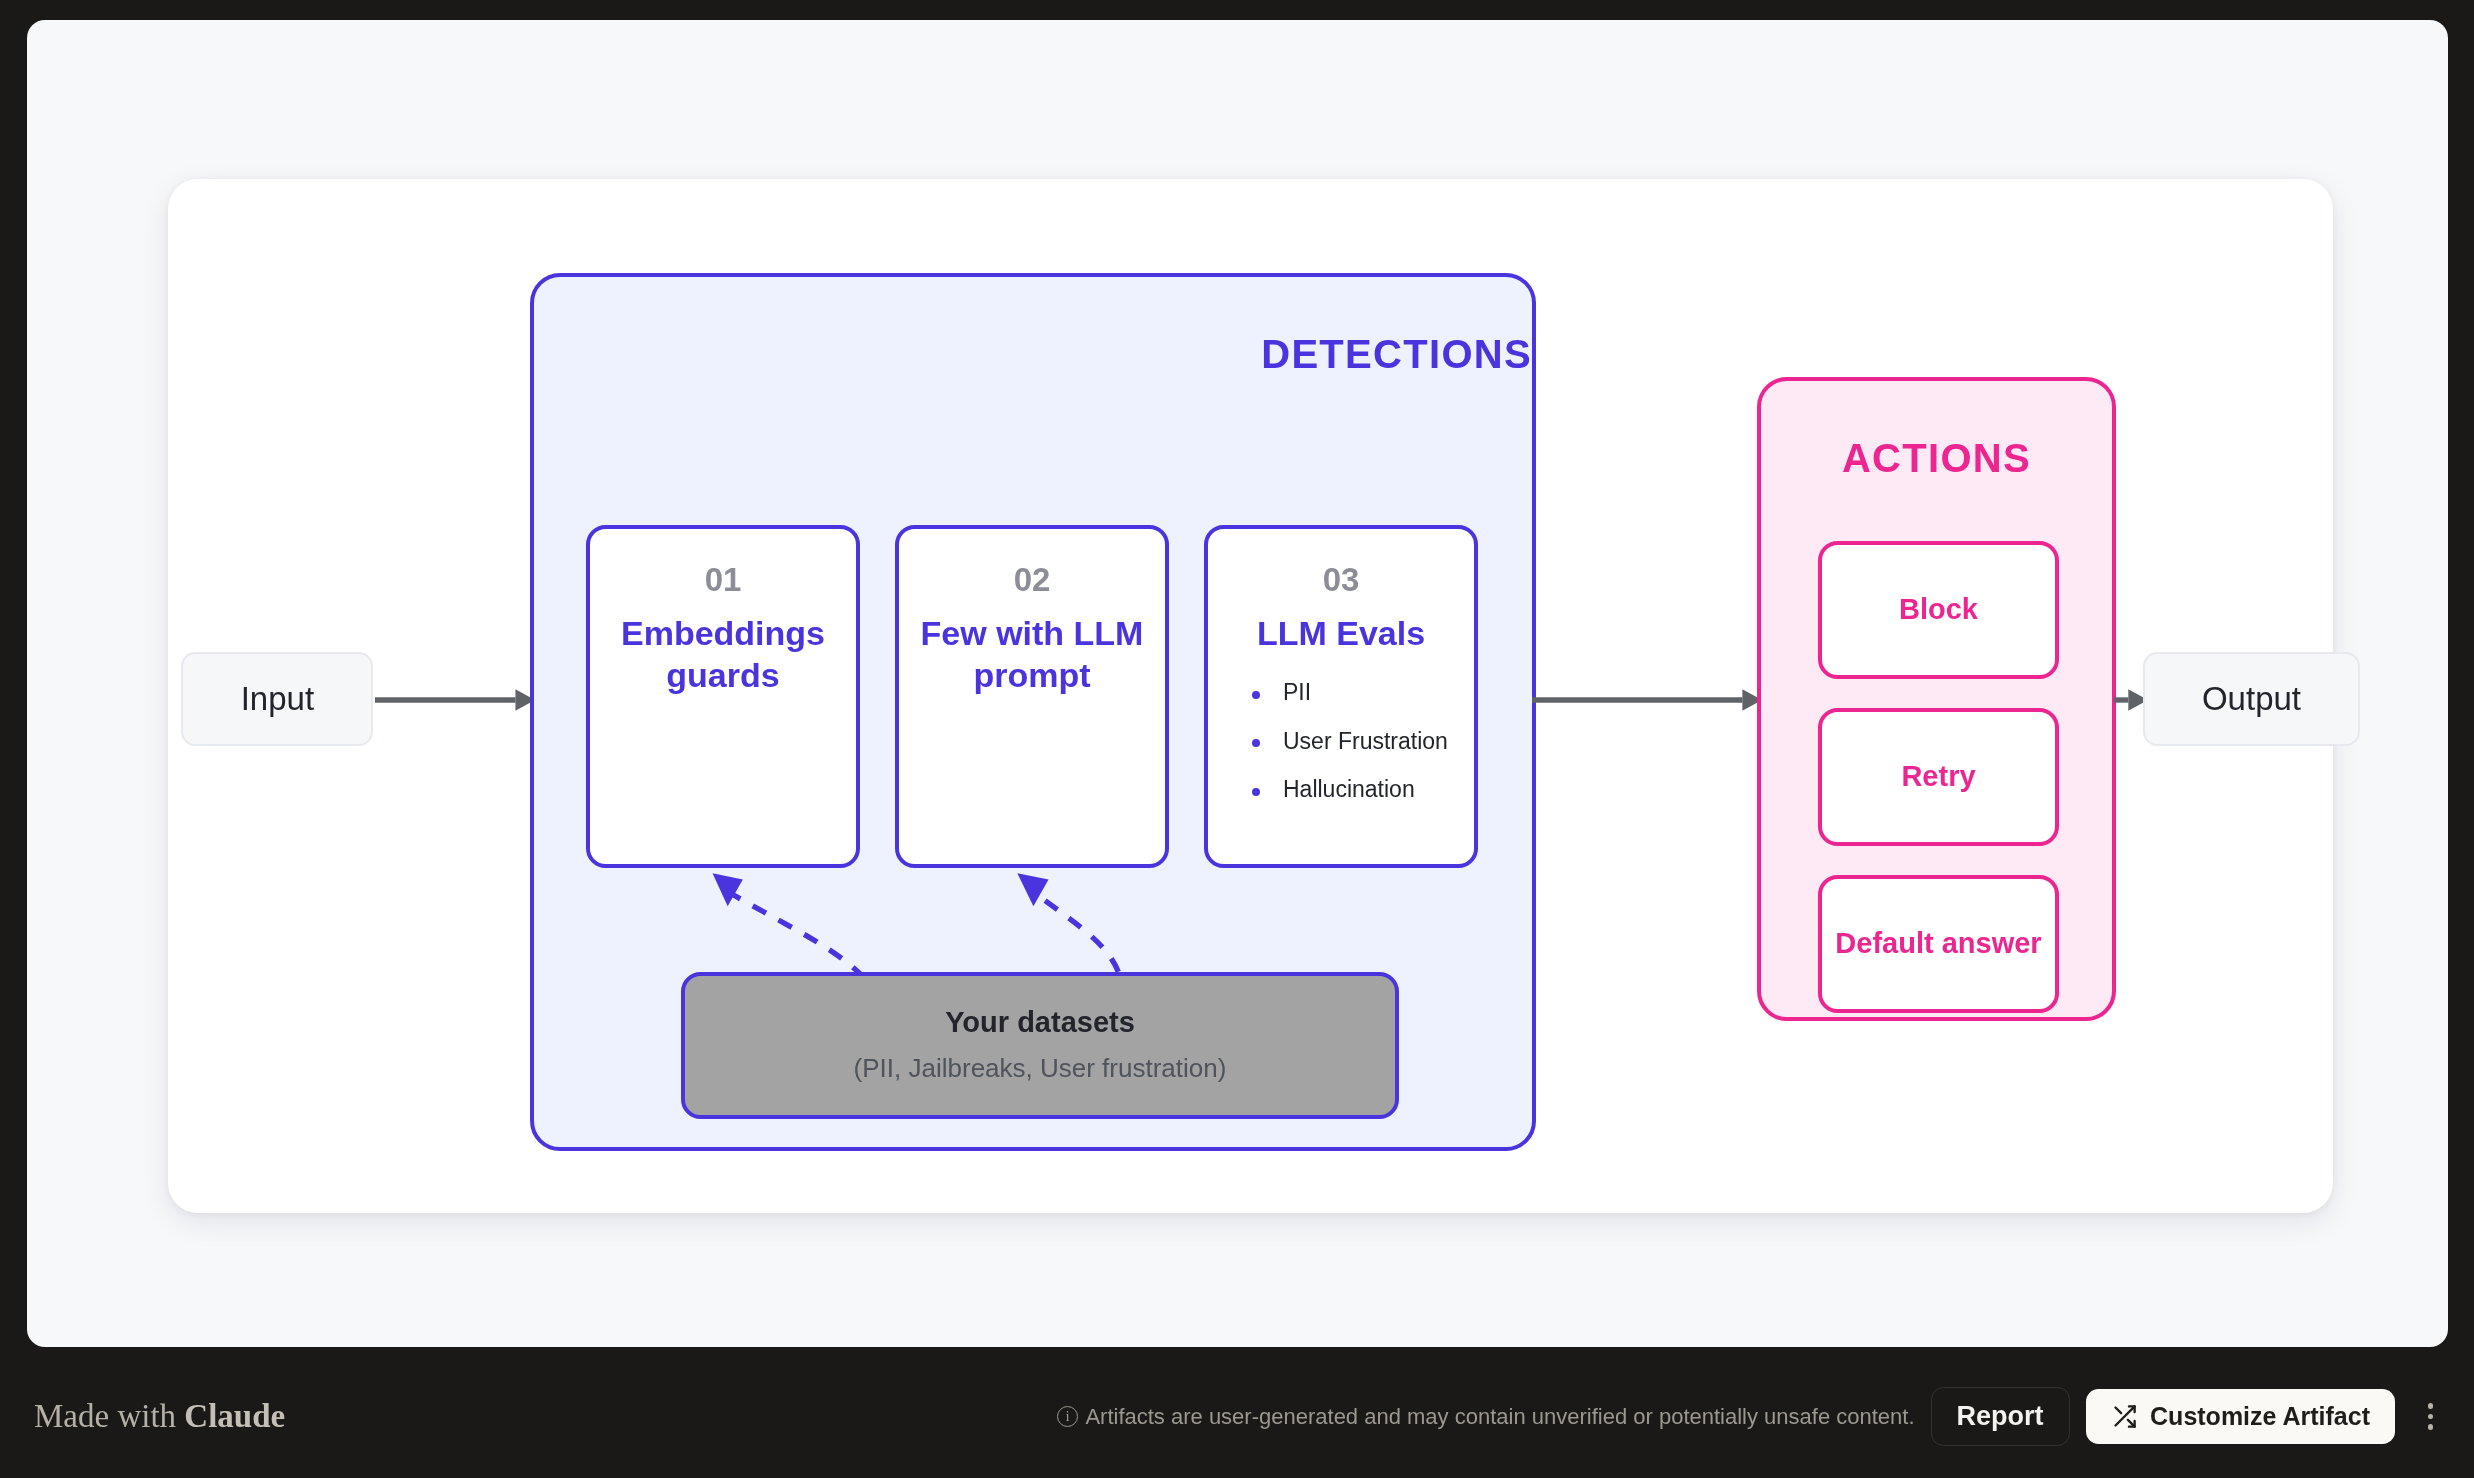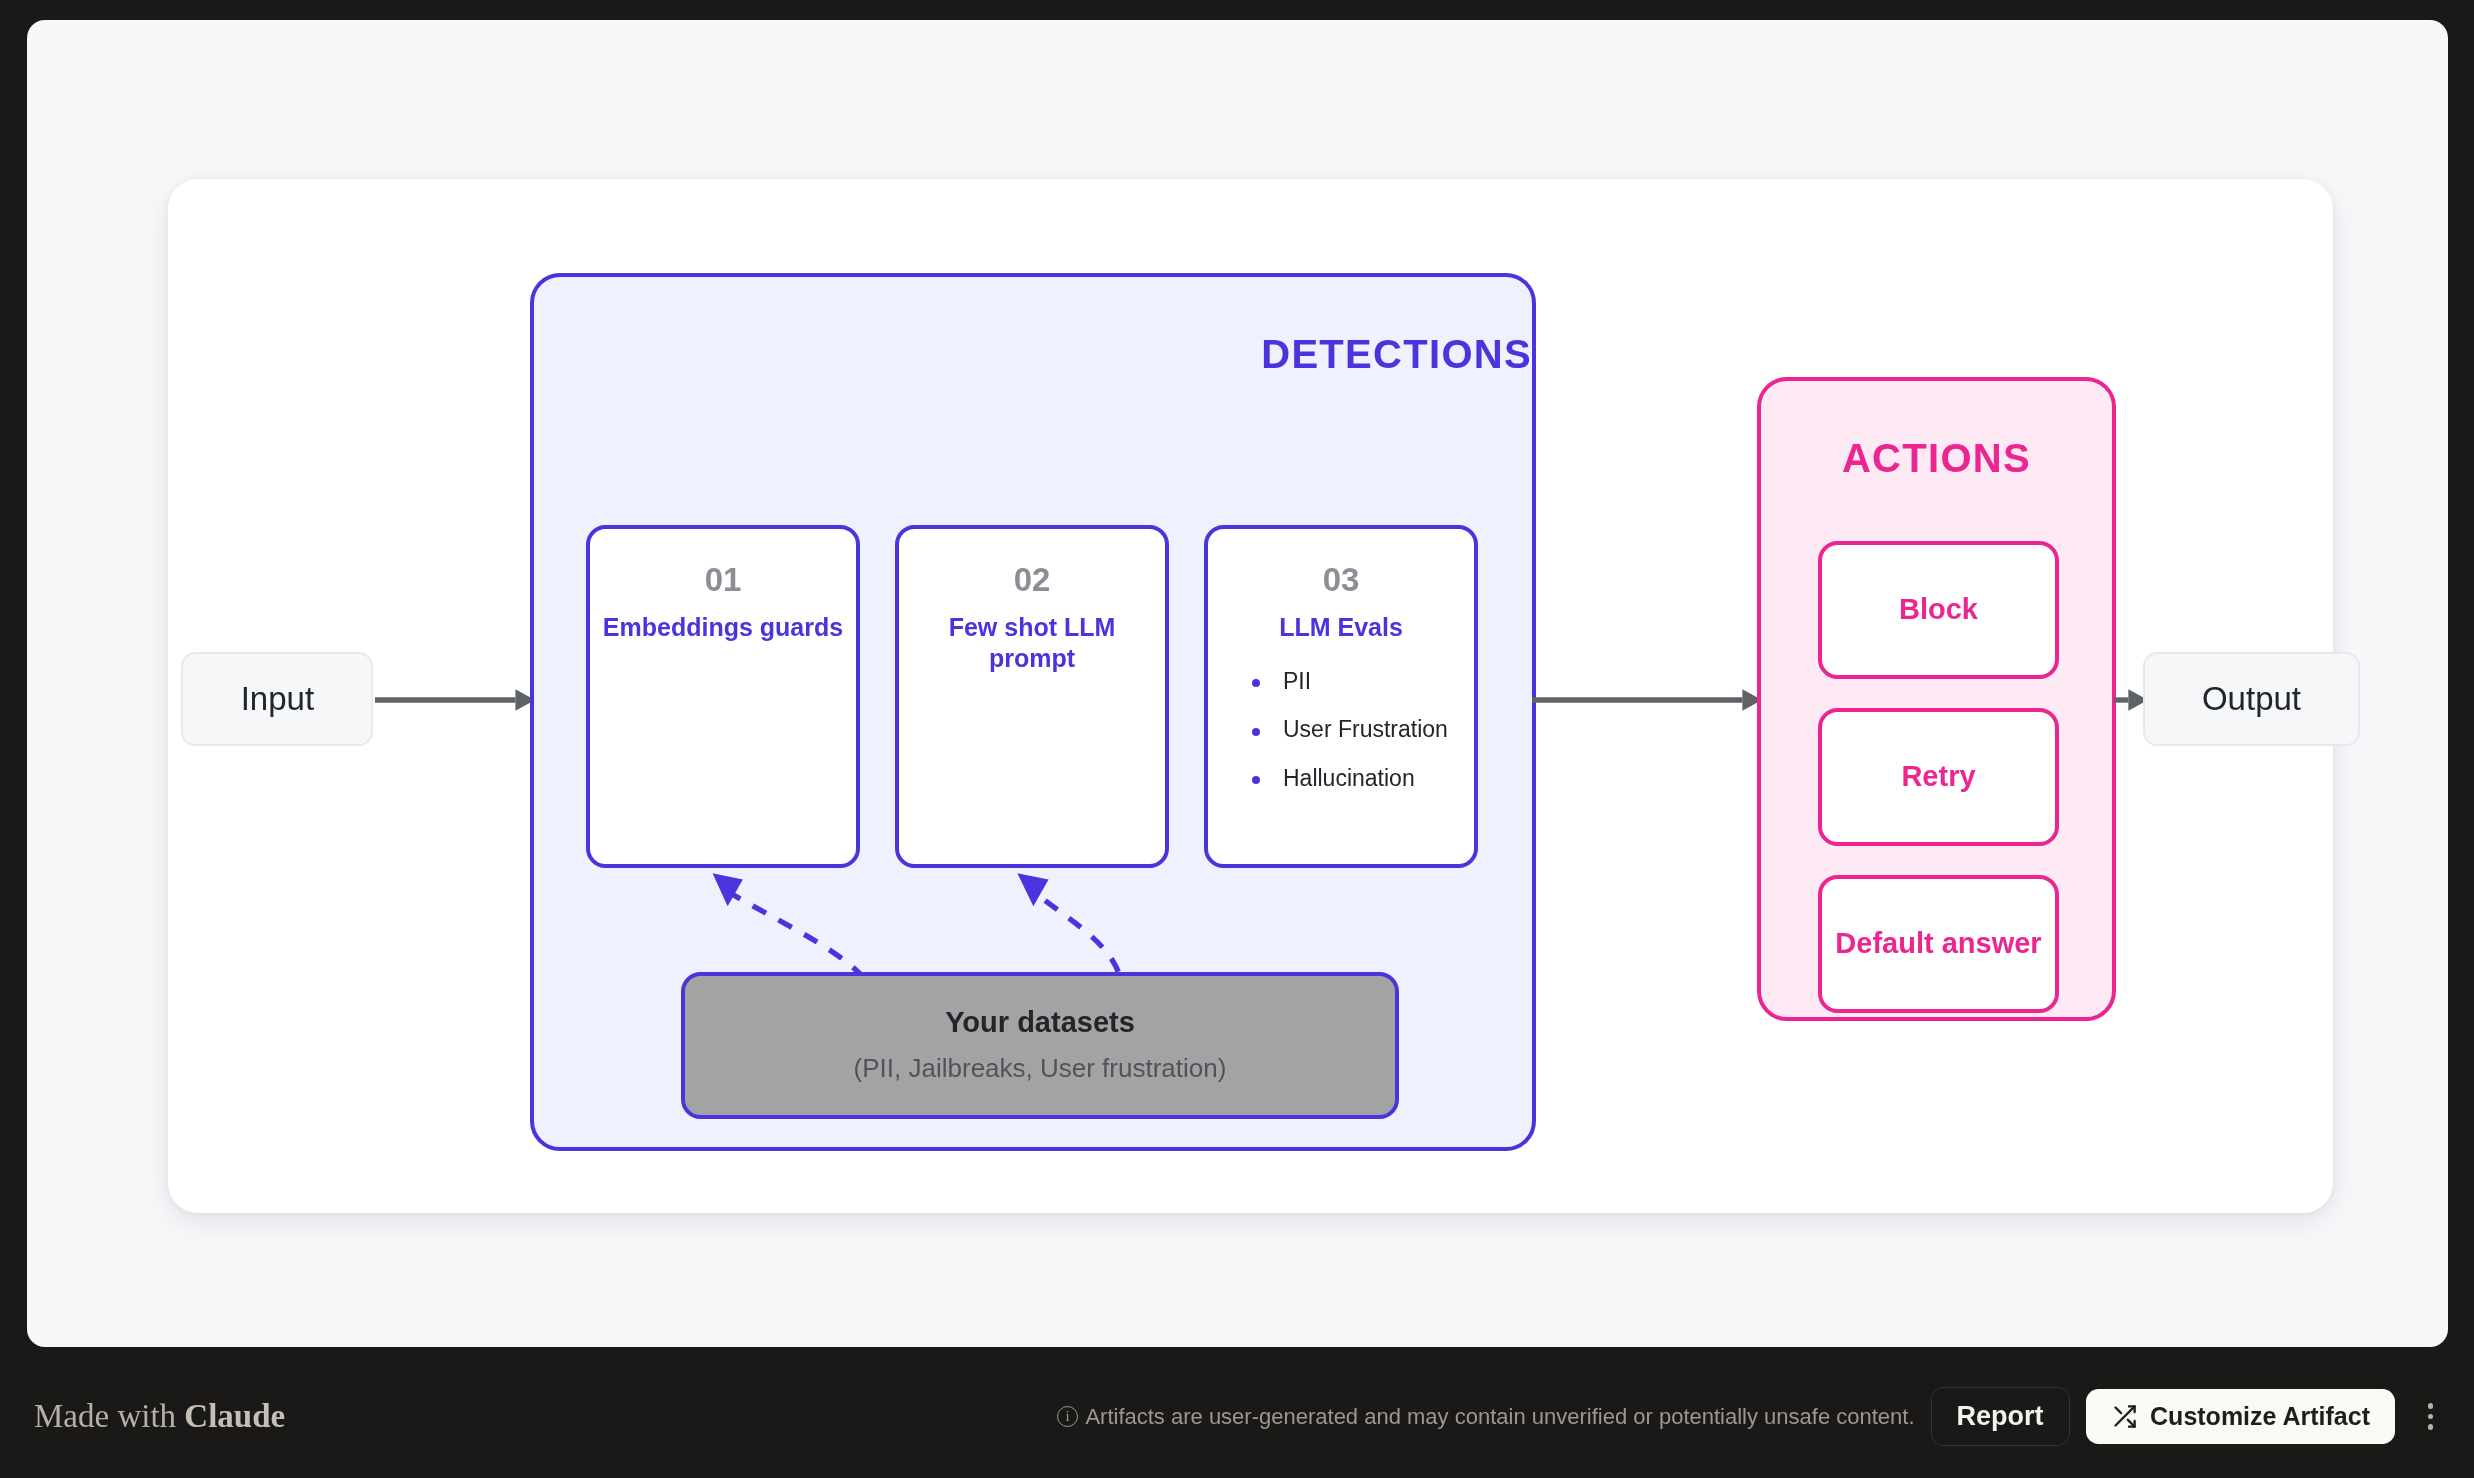--- a/index.html
+++ b/index.html
@@ -89,21 +89,21 @@
   .detect-num {
     text-align: center;
     font-size: 33px;
     color: #8d8d97;
     line-height: 1;
     margin-bottom: 16px;
     font-weight: bold;
   }
   .detect-name {
     text-align: center;
-    font-size: 25px;
+    font-size: 34px;
     font-weight: bold;
     color: #4a34dd;
     line-height: 1.26;
     padding: 0 12.5px;
   }
 
   .detect-bullets {
     margin-top: 23px;
     padding-left: 39px;
     list-style: none;
@@ -339,21 +339,21 @@
             <polygon points="542,669 577,676 560,706" fill="#4a34dd"></polygon>
           </svg>
 
           <div class="detect-card" id="detect-card-1">
             <div class="detect-num">01</div>
             <div class="detect-name">Embeddings guards</div>
           </div>
 
           <div class="detect-card" id="detect-card-2">
             <div class="detect-num">02</div>
-            <div class="detect-name">Few shot LLM prompt</div>
+            <div class="detect-name">Few with LLM prompt</div>
           </div>
 
           <div class="detect-card" id="detect-card-3">
             <div class="detect-num">03</div>
             <div class="detect-name">LLM Evals</div>
             <ul class="detect-bullets">
               <li>PII</li>
               <li>User Frustration</li>
               <li>Hallucination</li>
             </ul>

